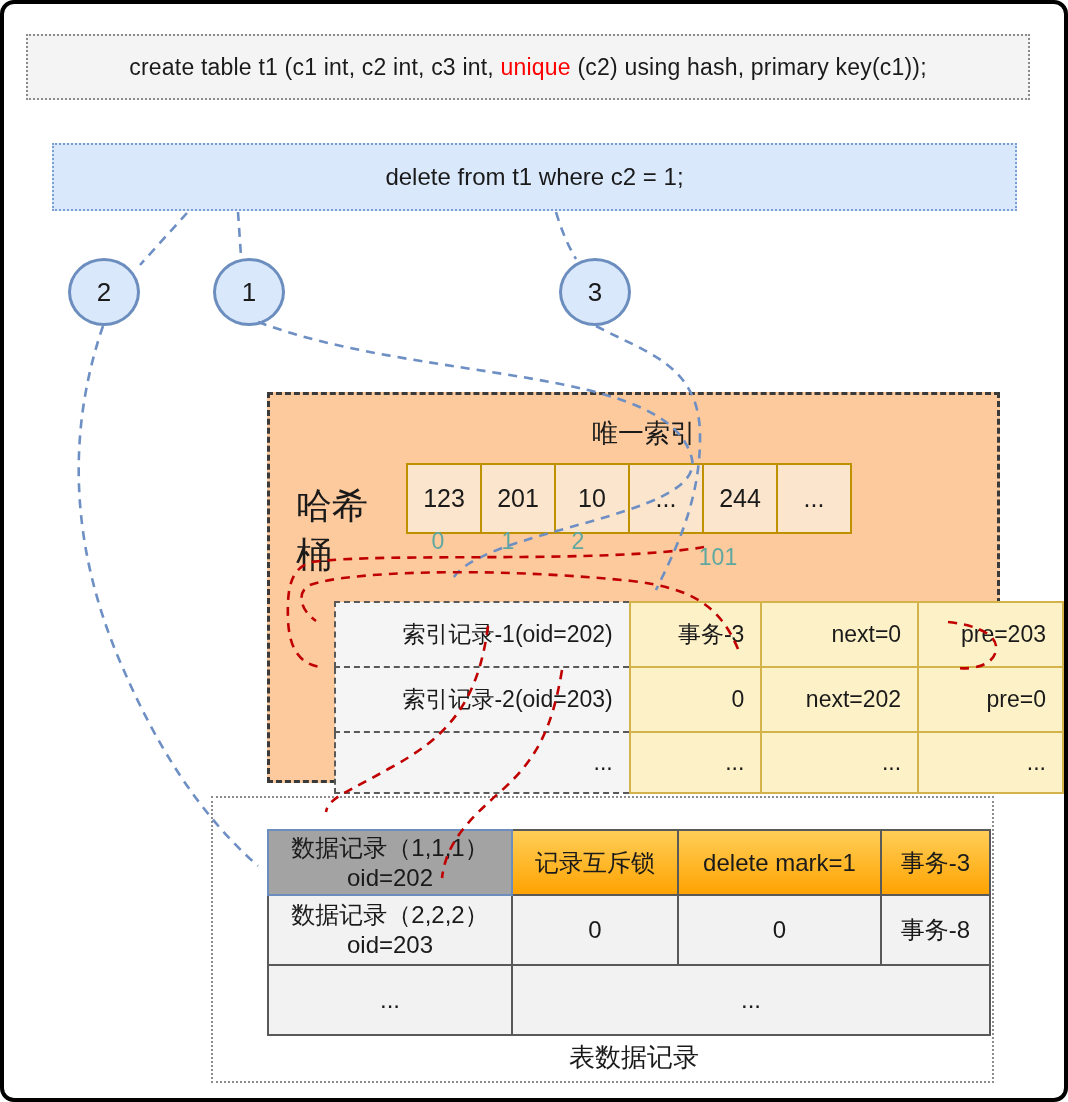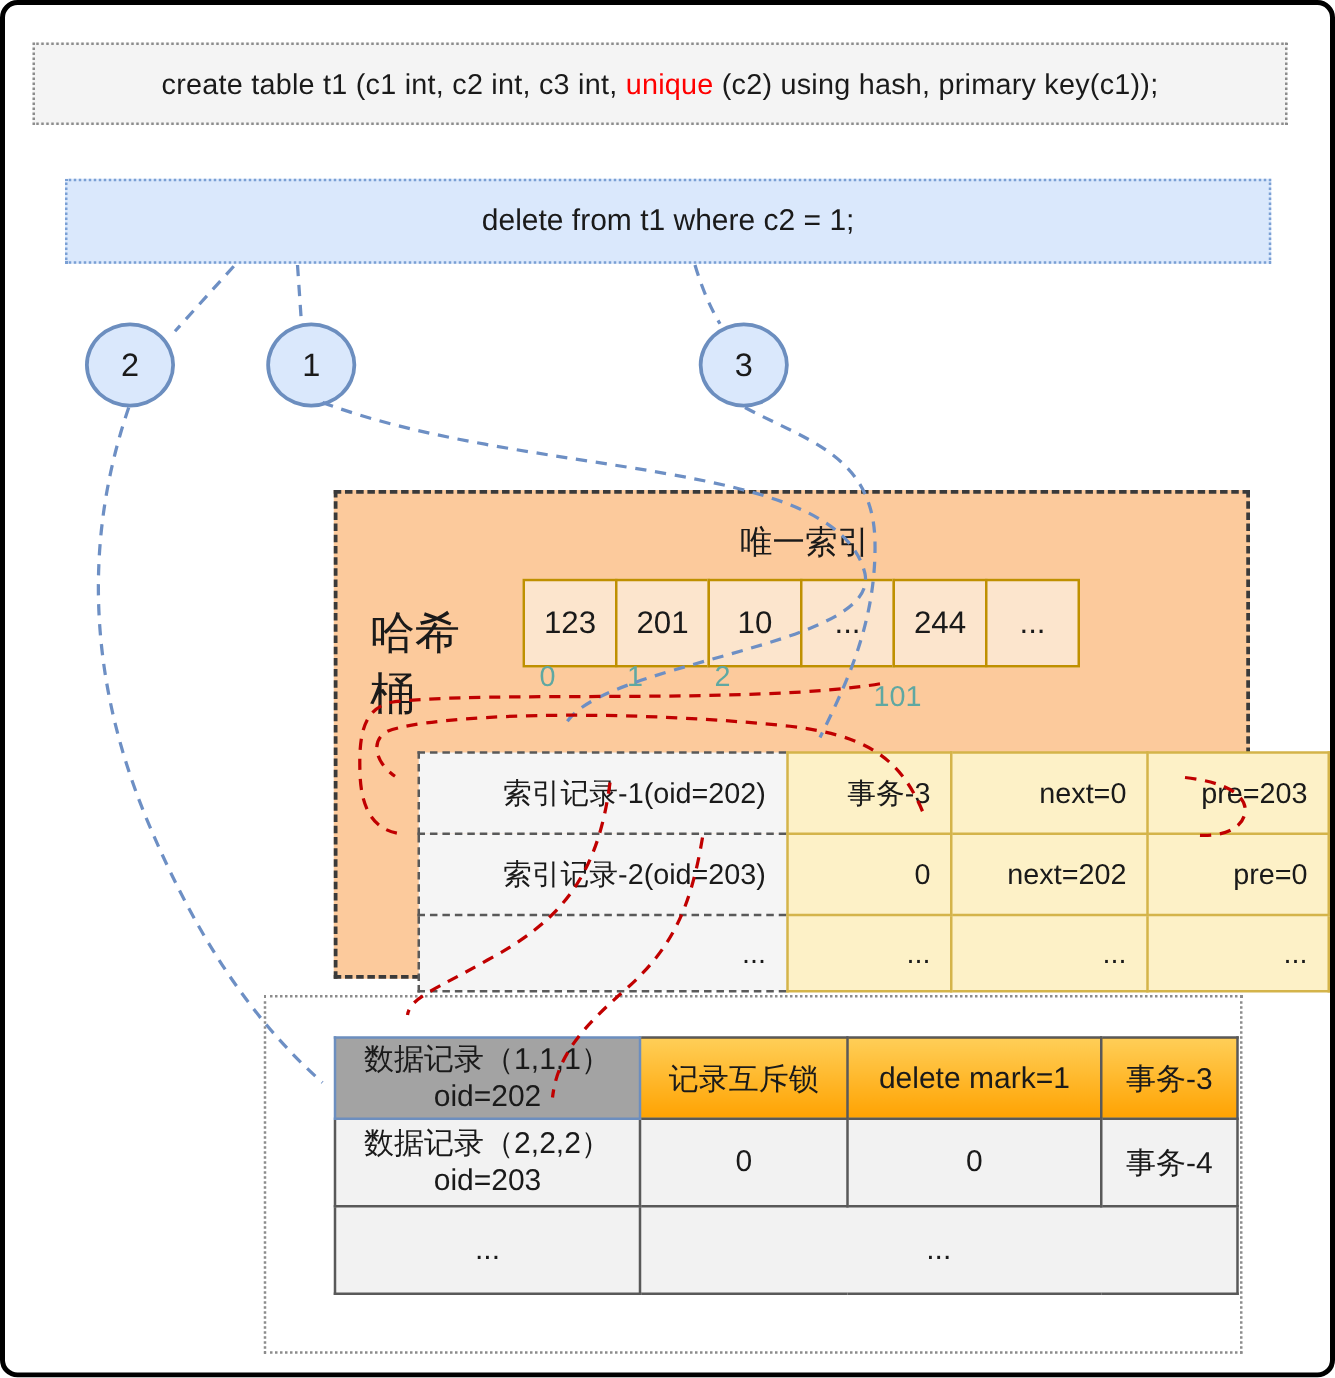--- a/index.html
+++ b/index.html
@@ -23,21 +23,21 @@
     border:3px solid #6c8ebf;display:flex;align-items:center;justify-content:center;
     font-size:26px;}
   
   .orange-panel{left:263px;top:388px;width:733px;height:391px;background:#fcca9c;
     border:3px dashed #3a3a3a;}
   .idx-title{left:540px;top:412px;width:200px;text-align:center;font-size:26px;}
   .hash-label{left:292px;top:478px;width:100px;font-size:36px;}
   .hash-row{left:398px;top:459px;display:flex;}
   .hash-cell{width:72px;height:67px;background:#fce5cd;border:2px solid #bf9000;
     margin-left:-2px;display:flex;align-items:center;justify-content:center;font-size:25px;}
-  .hash-cell:first-child{margin-left:16px;}
+  .hash-cell:first-child{margin-left:4px;}
   .bucket-idx{position:absolute;top:524px;width:72px;text-align:center;
     color:#5fa8a2;font-size:23px;}
   
   table{border-collapse:collapse;}
   .index-table{left:330px;top:597px;}
   .index-table td{text-align:right;font-size:23px;padding:16px;}
   .index-table .name{width:266px;background:#f5f5f5;border:2px dashed #595959;}
   .index-table .val{background:#fdf1c7;border:2px solid #d4b44a;}
   .index-table .c2{width:100px;} .index-table .c3{width:124px;} .index-table .c4{width:112px;}
   .index-table tr{height:45px;}
@@ -136,28 +136,29 @@
       <td class="c3 gold">delete mark=1</td>
       <td class="c4 gold">事务-3</td>
     </tr>
     <tr class="r2">
       <td class="c1 two-line">
         <div>数据记录（2,2,2）</div>
         <div>oid=203</div>
       </td>
       <td class="c2">0</td>
       <td class="c3">0</td>
-      <td class="c4">事务-4</td>
+      <td class="c4">事务-8</td>
     </tr>
     <tr class="r3">
       <td class="c1">...</td>
       <td colspan="3">...</td>
     </tr>
   </tbody>
     </table>
+  <div class="abs caption">表数据记录</div>
 
   <svg class="overlay" viewBox="0 0 1068 1102" xmlns="http://www.w3.org/2000/svg">
     <defs>
       <marker id="mB" orient="auto" markerWidth="13" markerHeight="13" refX="8" refY="5">
         <path d="M0,0 L11,5 L0,10 z" fill="#6d8fc4"></path>
       </marker>
       <marker id="mR" orient="auto" markerWidth="13" markerHeight="13" refX="8" refY="5">
         <path d="M0,0 L11,5 L0,10 z" fill="#c00000"></path>
       </marker>
     </defs>

